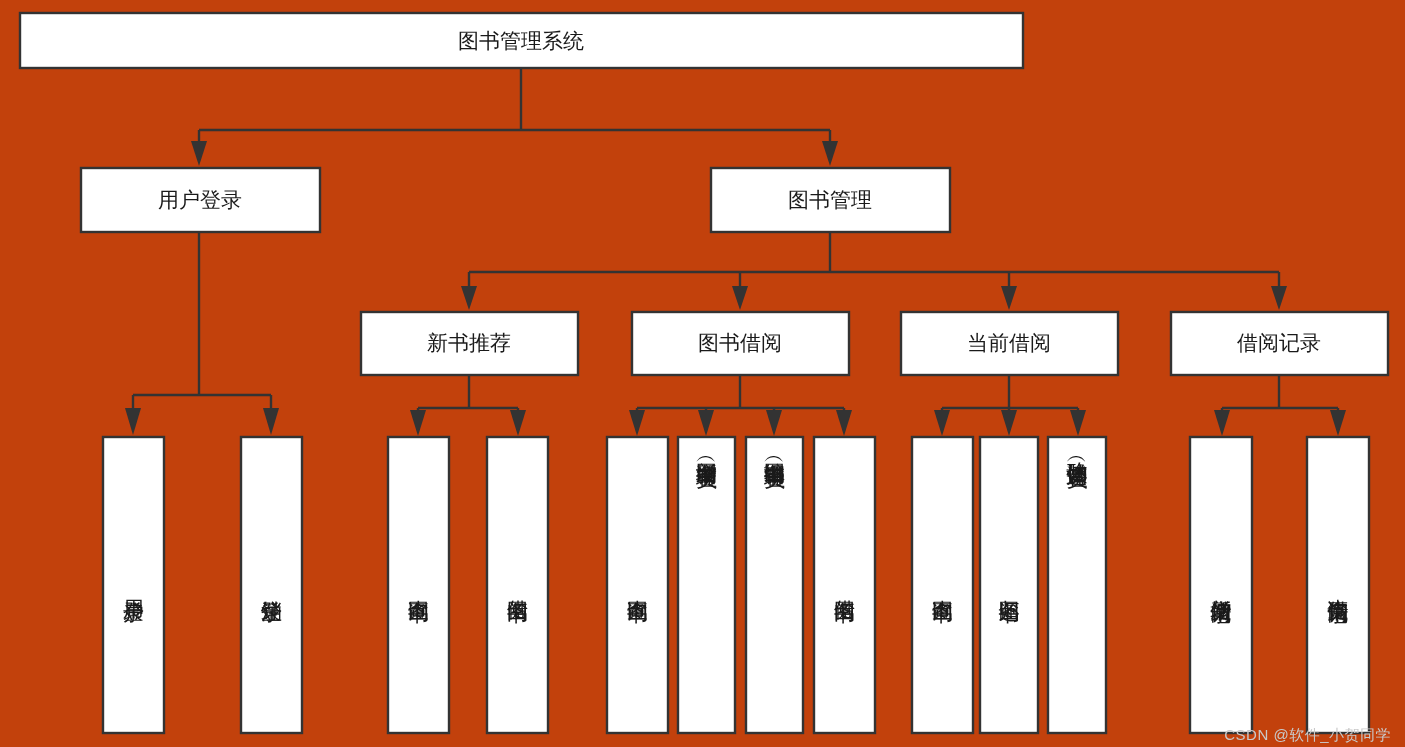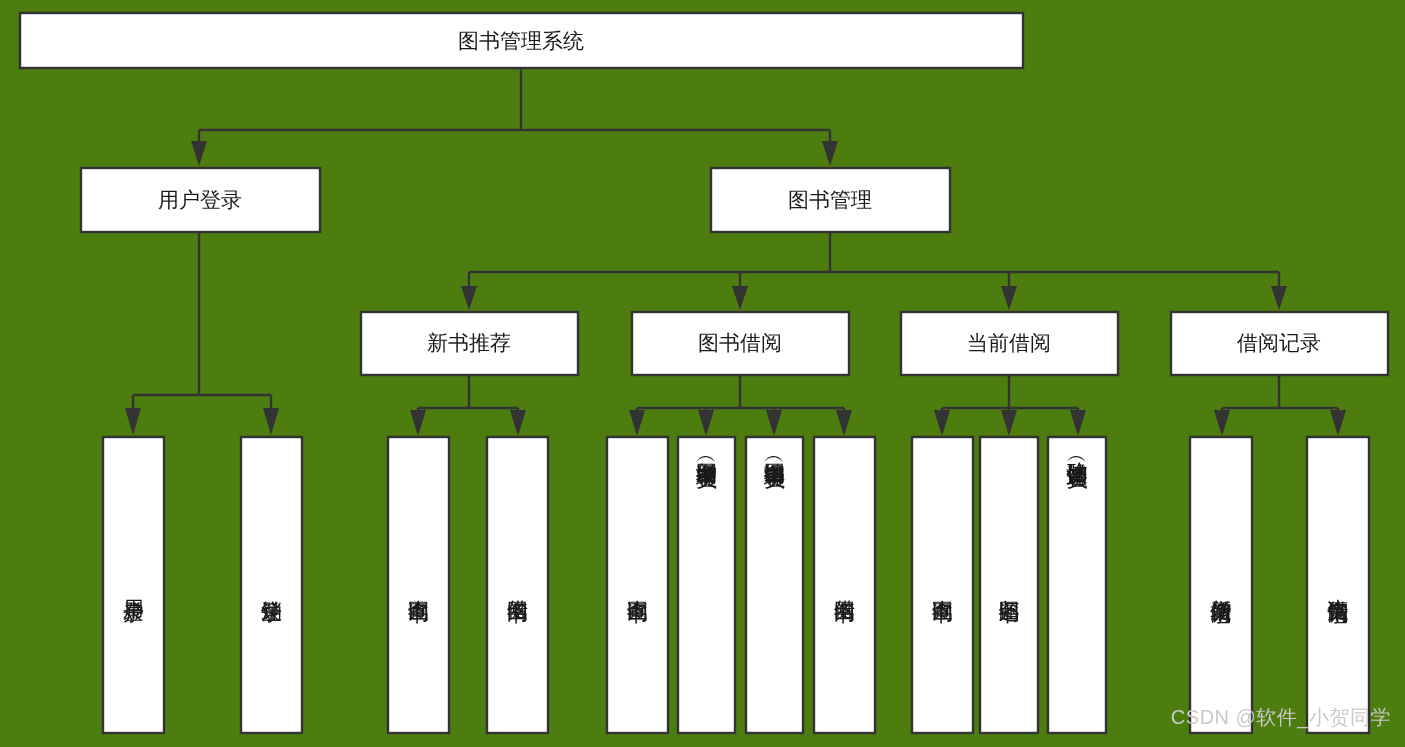--- a/index.html
+++ b/index.html
@@ -7,21 +7,21 @@
     padding: 0;
     background: #ffffff;
   }
   body {
     font-family: "Liberation Sans", "DejaVu Sans", sans-serif;
   }
   #diagram-root {
     position: relative;
     width: 1405px;
     height: 747px;
-    background: #4d7c0f;
+    background: #c2410c;
     overflow: hidden;
   }
   svg.canvas {
     position: absolute;
     top: 0;
     left: 0;
     width: 1405px;
     height: 747px;
   }
   .node-box {
@@ -60,23 +60,23 @@
     font-size: 21px;
     color: #1a1a1a;
     line-height: 1.42;
     letter-spacing: 1px;
     white-space: nowrap;
     text-align: center;
   }
   .watermark {
     position: absolute;
     right: 14px;
-    bottom: 16px;
-    font-family: "Liberation Sans", "DejaVu Sans", sans-serif;
-    font-size: 20px;
+    bottom: 2px;
+    font-family: "Liberation Sans", "DejaVu Sans", sans-serif;
+    font-size: 15px;
     color: #c9c9c9;
     letter-spacing: 0.5px;
     white-space: nowrap;
     pointer-events: none;
   }
 </style>
 </head>
 <body>
 
 <div id="diagram-root">

